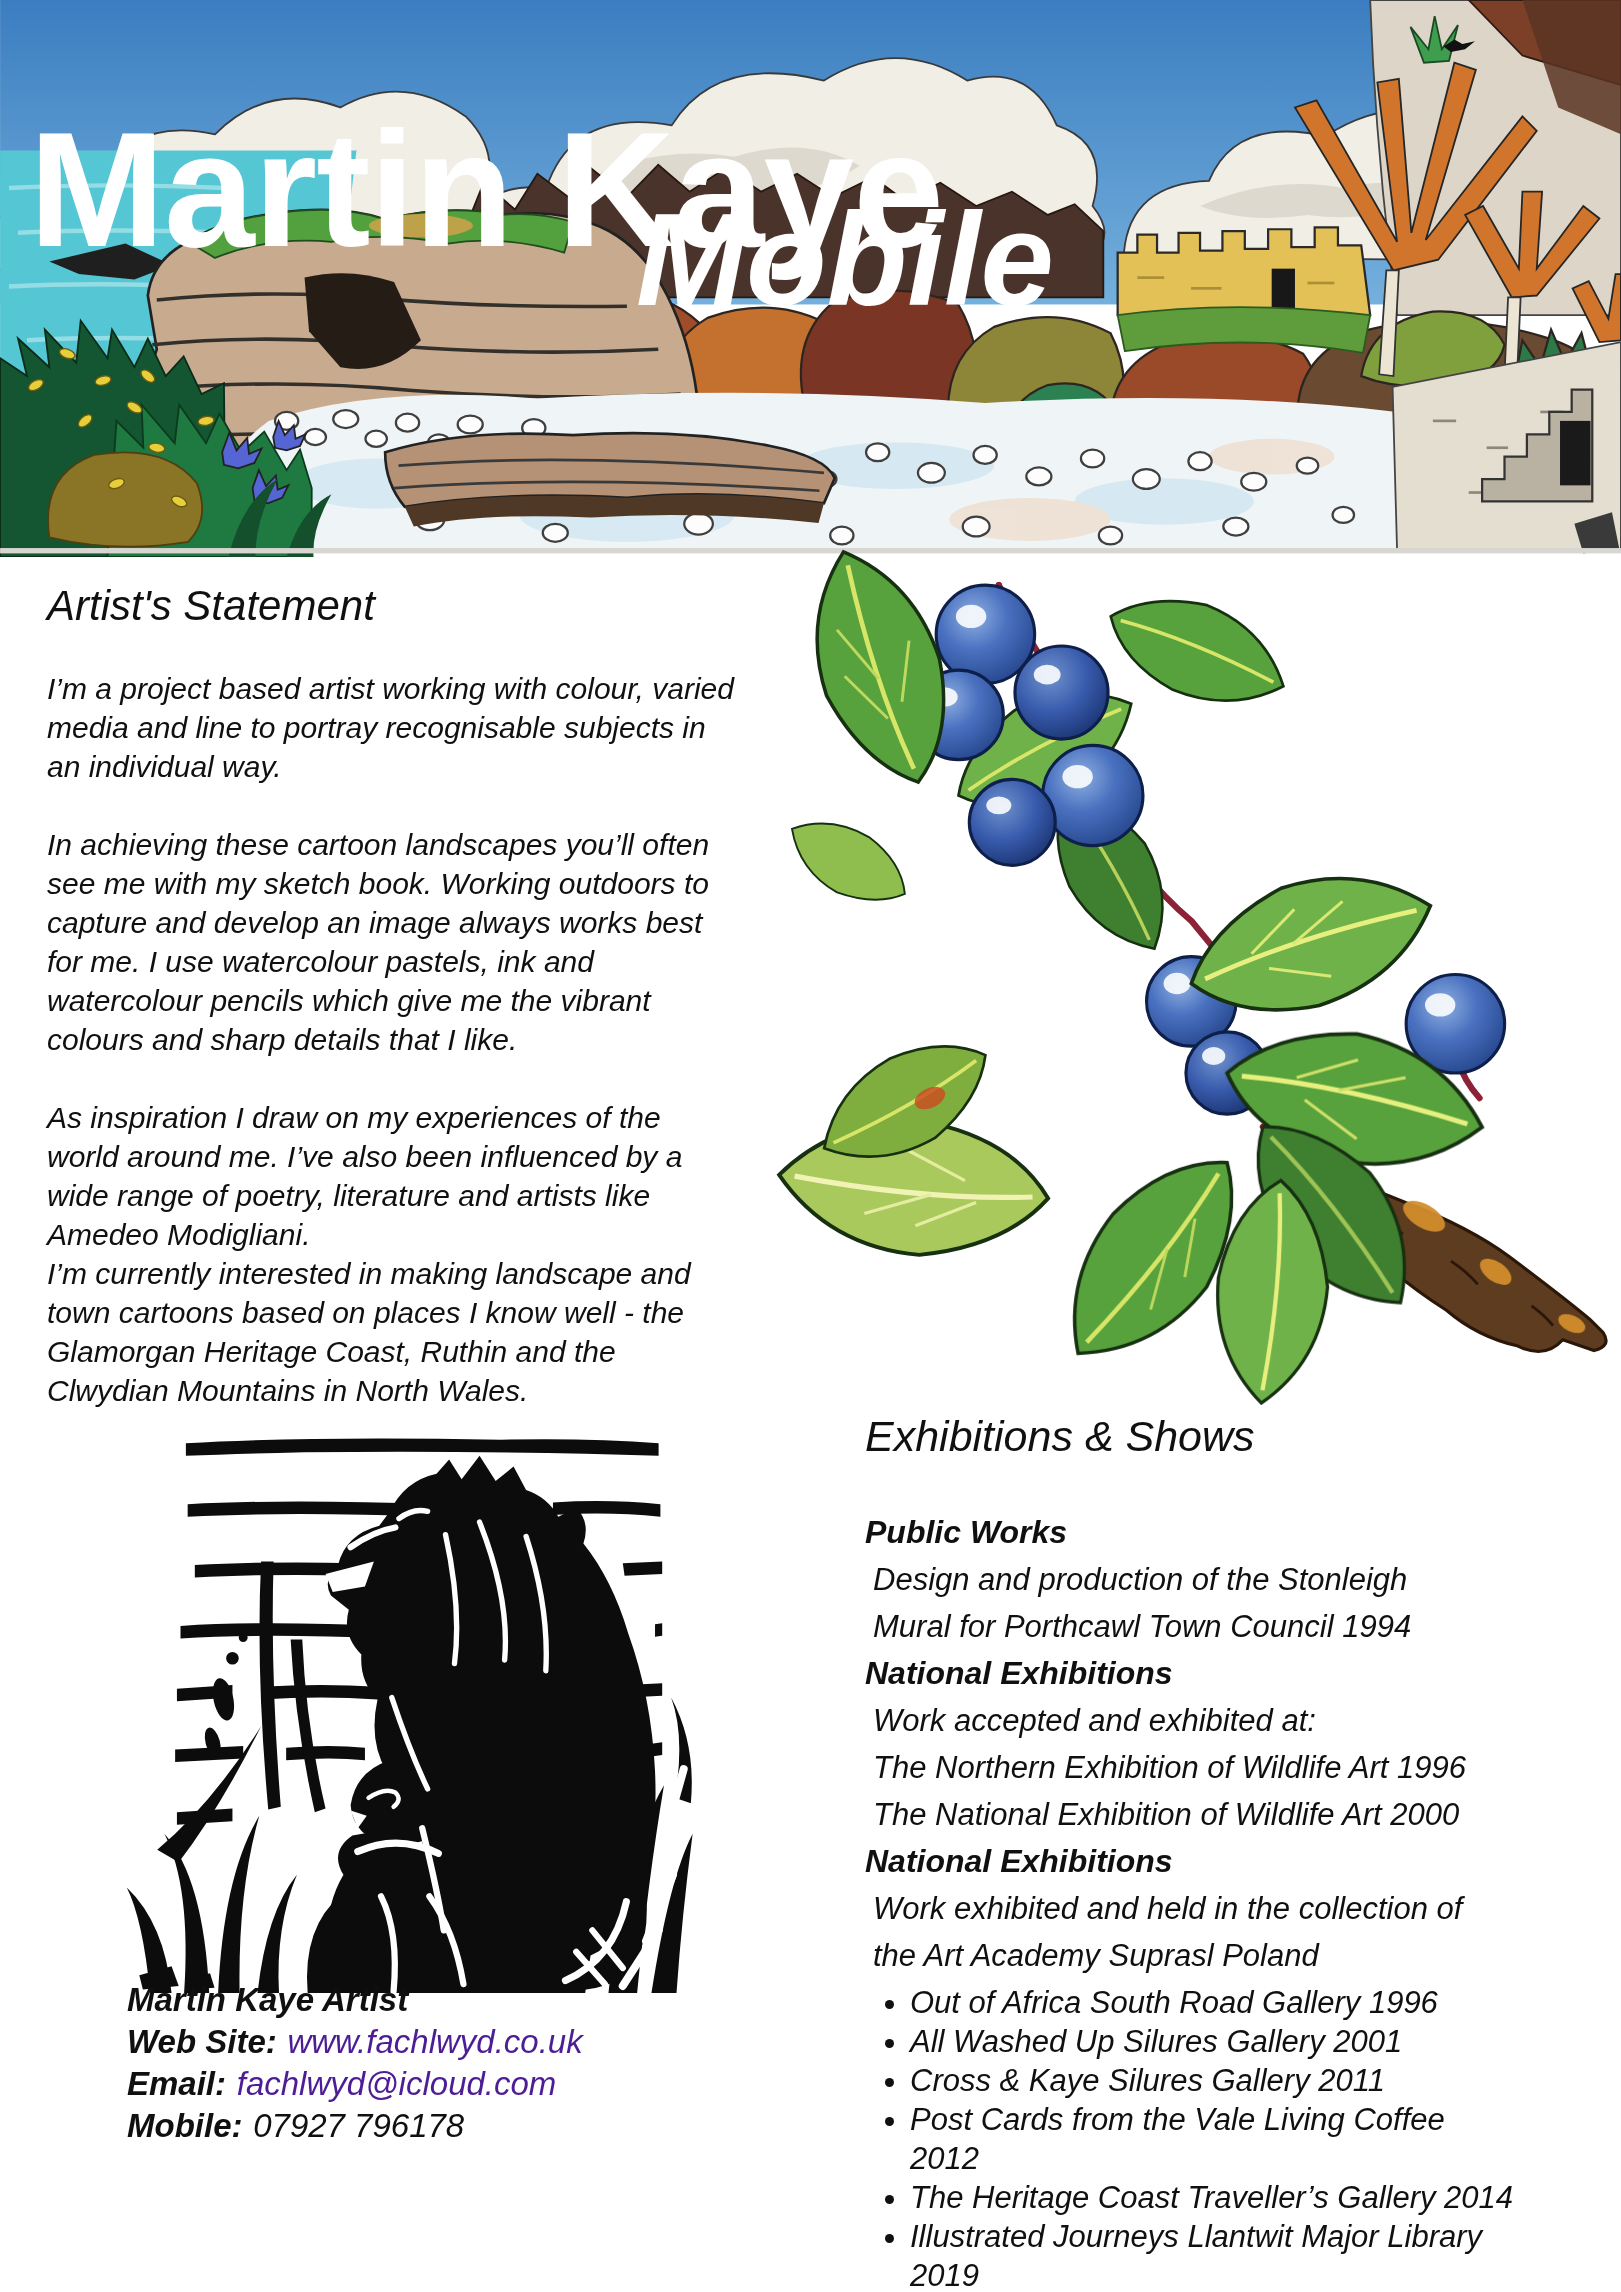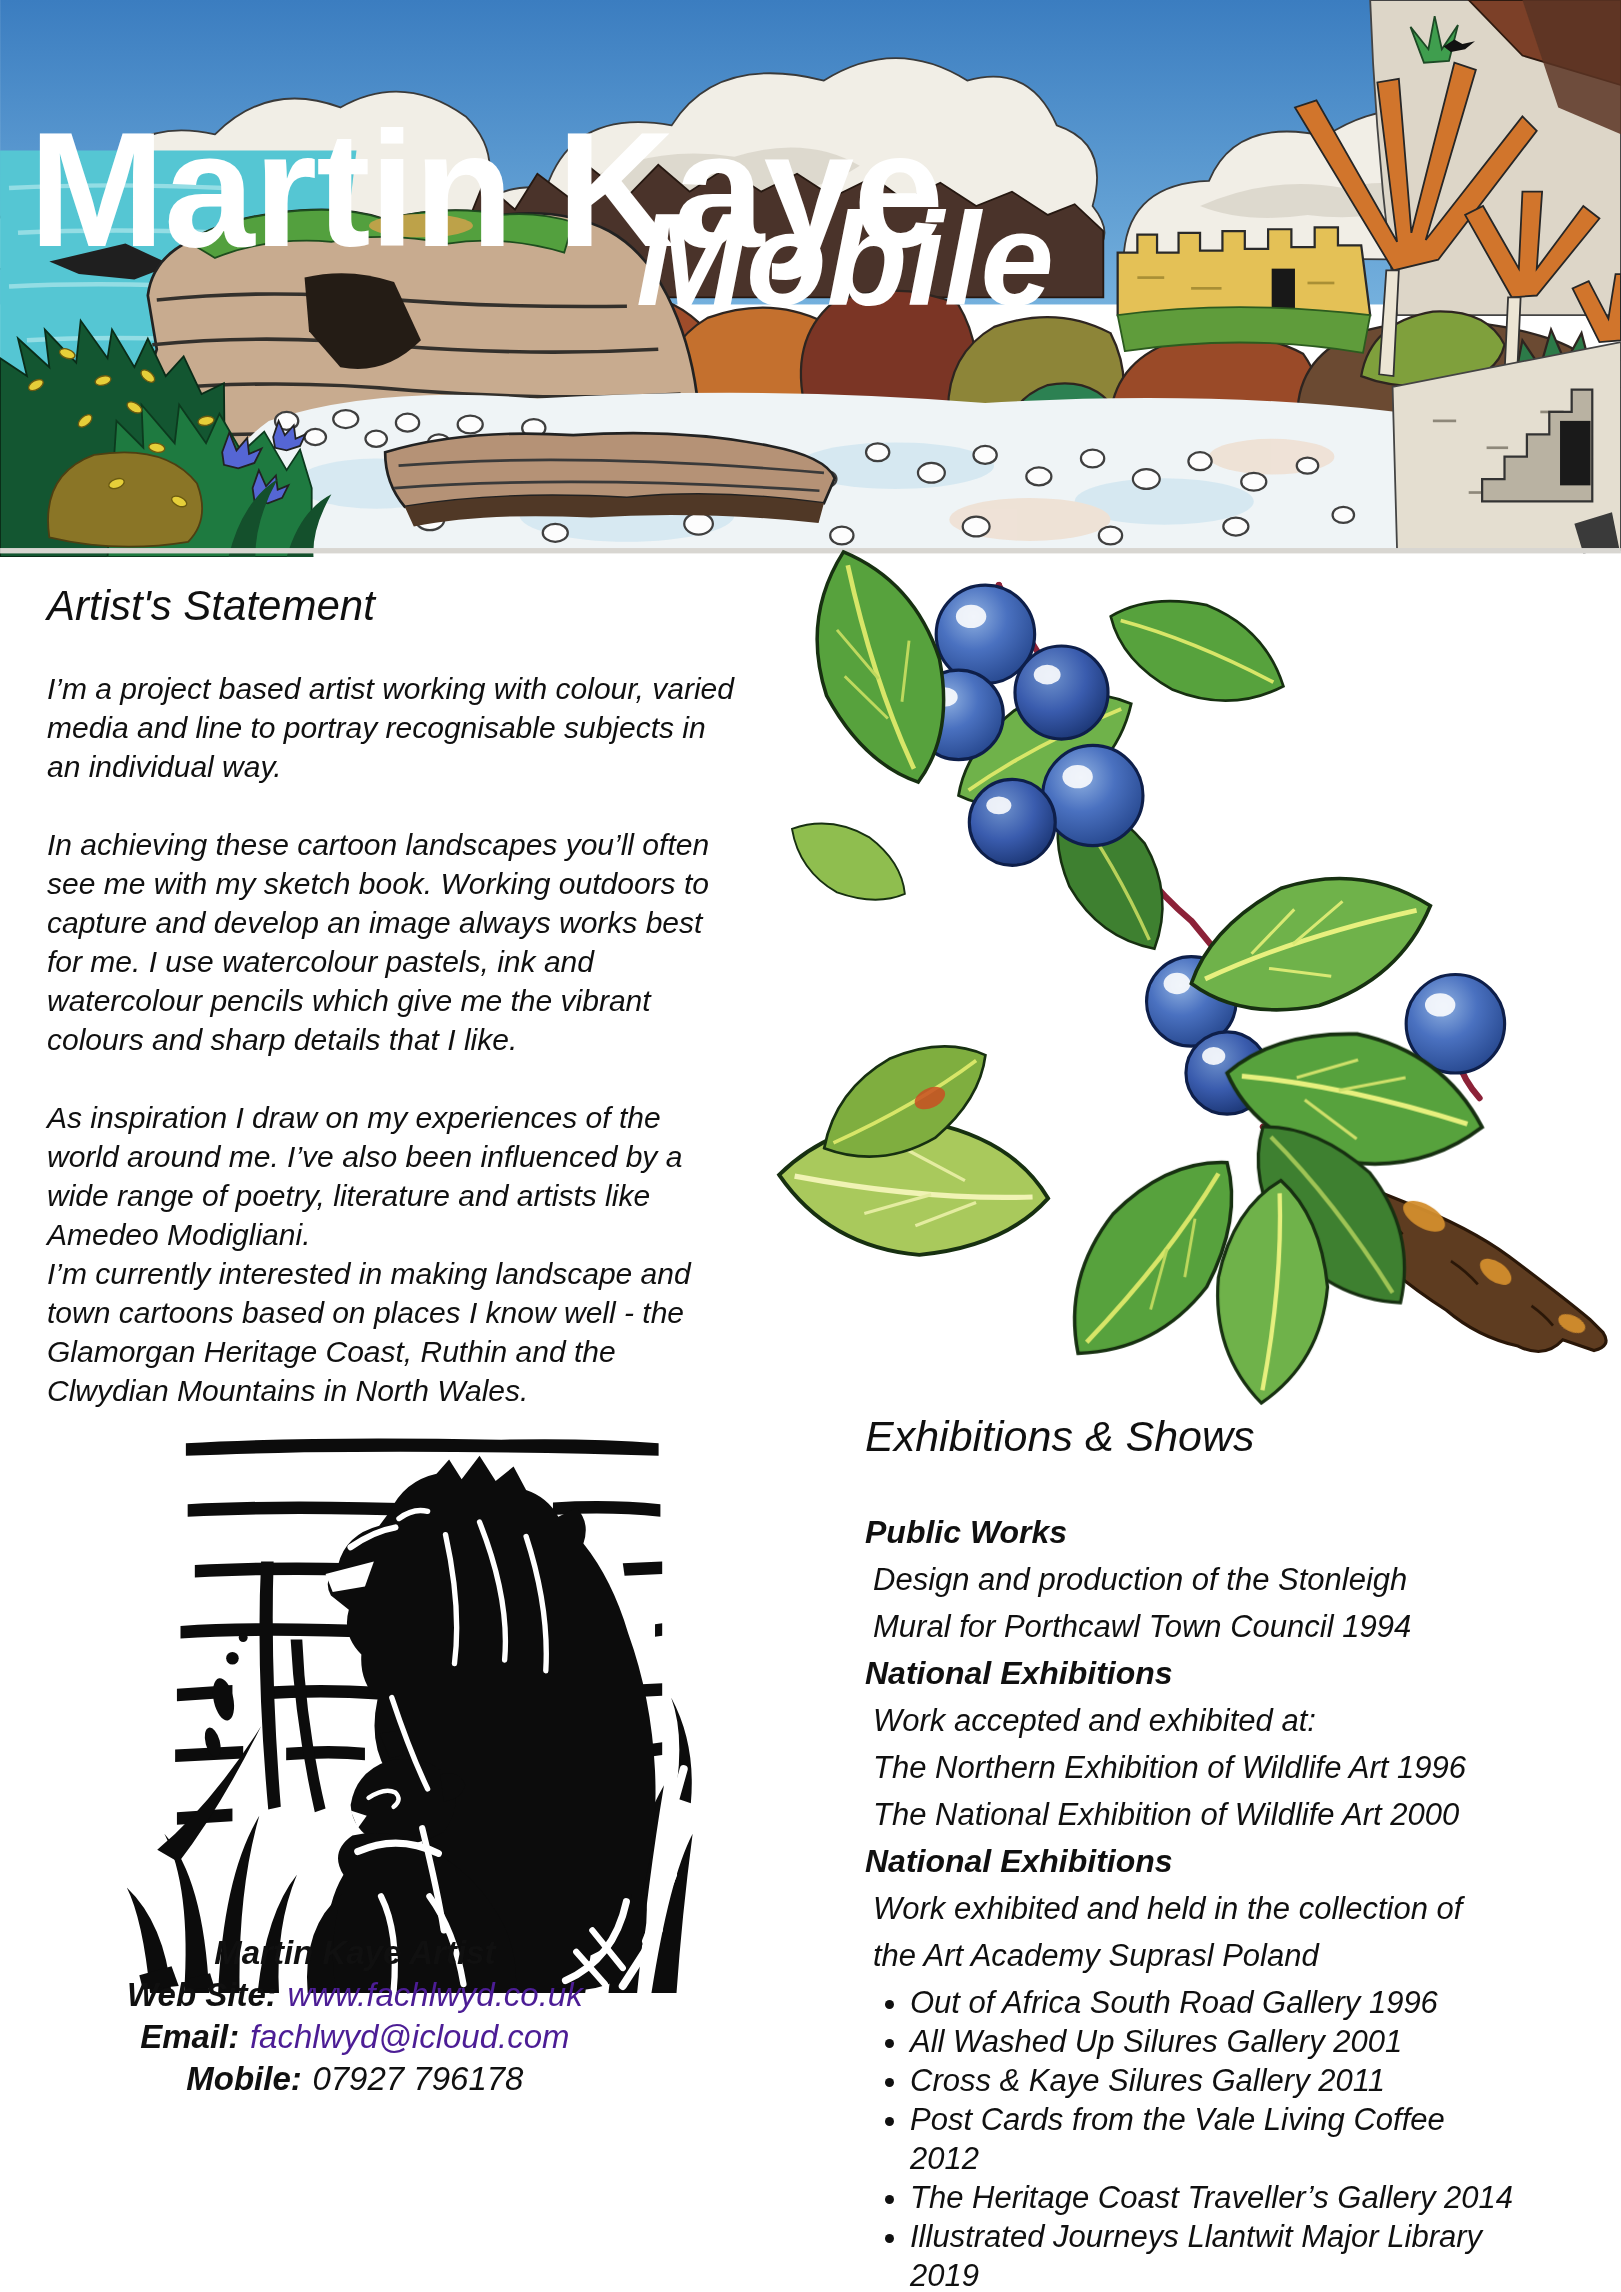--- a/index.html
+++ b/index.html
@@ -25,21 +25,21 @@
 
   
   .exhibitions{position:absolute;left:865px;top:1411px;width:672px;}
   .exhibitions h2{font-size:43px;font-weight:normal;font-style:italic;margin:0 0 52px 0;line-height:50px;}
   .exhibitions h3{font-size:32px;font-style:italic;font-weight:bold;margin:0;line-height:39px;}
   .exhibitions p{font-size:31px;font-style:italic;margin:8px;line-height:39px;}
   .exhibitions ul{margin:0;padding:0 0 0 45px;list-style:disc;}
   .exhibitions li{font-size:31px;font-style:italic;line-height:39px;white-space:pre-line;}
 
   
-  .contact{position:absolute;left:127px;top:1932px;font-style:normal;text-align:center;}
+  .contact{position:absolute;left:127px;top:1979px;font-style:normal;}
   .contact .row{font-size:33px;line-height:42px;font-style:italic;}
   .contact .lbl{font-weight:bold;margin-right:10.7px;}
   .contact .name{font-weight:bold;}
   .contact a{color:#4c1d95;cursor:pointer;}
 </style>
 </head>
 <body>
 
 <div class="page">
 

